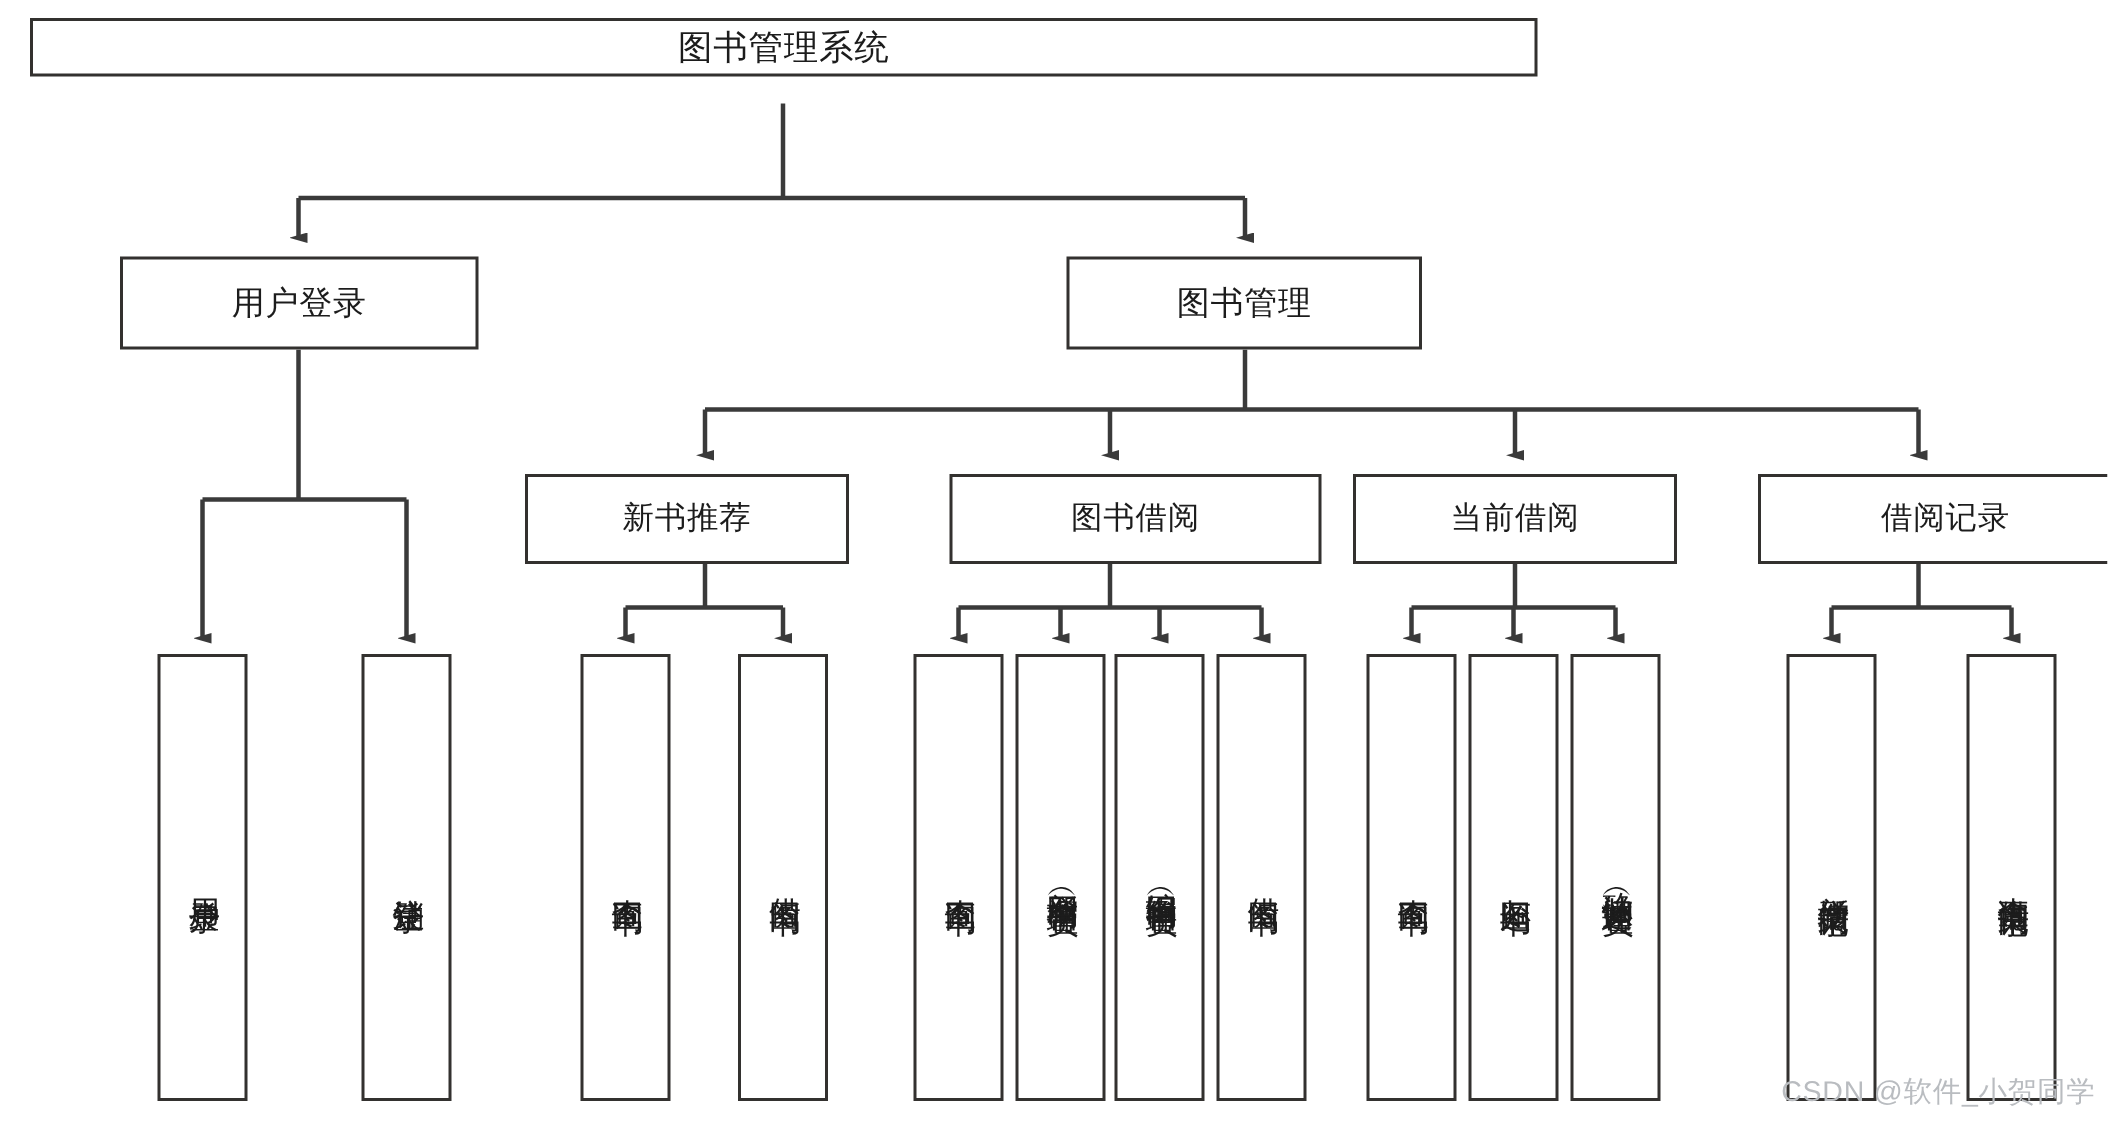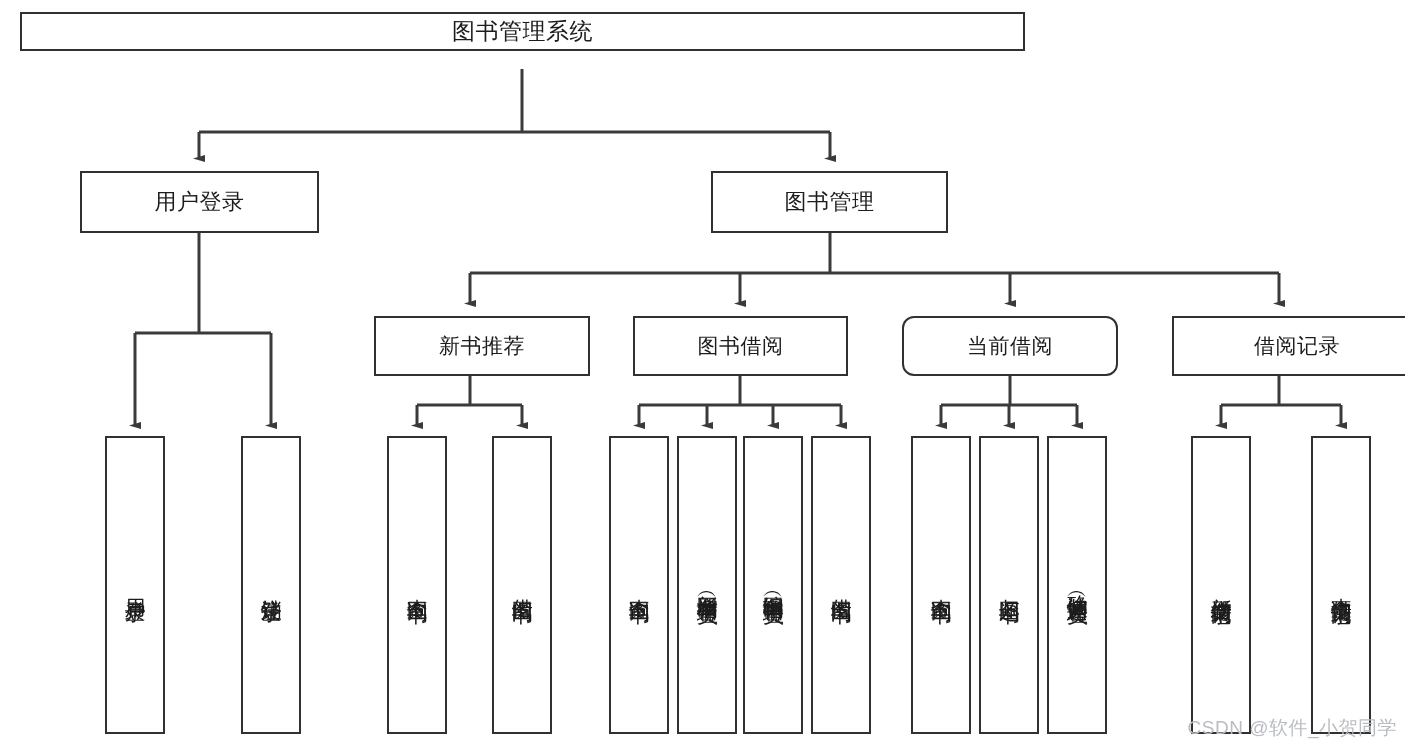--- a/index.html
+++ b/index.html
@@ -126,27 +126,27 @@
     <span class="node-label">图书管理系统</span>
   </div>
 
   <div class="node-box node-l1" style="left:80px; top:171px; width:239px; height:62px;">
     <span class="node-label">用户登录</span>
   </div>
   <div class="node-box node-l1" style="left:711px; top:171px; width:237px; height:62px;">
     <span class="node-label">图书管理</span>
   </div>
 
-  <div class="node-box node-l2" style="left:374px; top:316px; width:216px; height:60px;">
+  <div class="node-box node-l2" style="left:350px; top:316px; width:216px; height:60px;">
     <span class="node-label">新书推荐</span>
   </div>
-  <div class="node-box node-l2" style="left:633px; top:316px; width:215px; height:60px;">
+  <div class="node-box node-l2" style="left:633px; top:316px; width:248px; height:60px;">
     <span class="node-label">图书借阅</span>
   </div>
-  <div class="node-box node-l2" style="left:902px; top:316px; width:216px; height:60px;border-radius:12px;">
+  <div class="node-box node-l2" style="left:902px; top:316px; width:216px; height:60px;">
     <span class="node-label">当前借阅</span>
   </div>
   <div class="node-box node-l2" style="left:1172px; top:316px; width:250px; height:60px;">
     <span class="node-label">借阅记录</span>
   </div>
 
   <div class="node-box node-leaf" style="left:105px; top:436px; width:60px; height:298px;">
     <span class="node-label">用户登录</span>
   </div>
   <div class="node-box node-leaf" style="left:241px; top:436px; width:60px; height:298px;">

